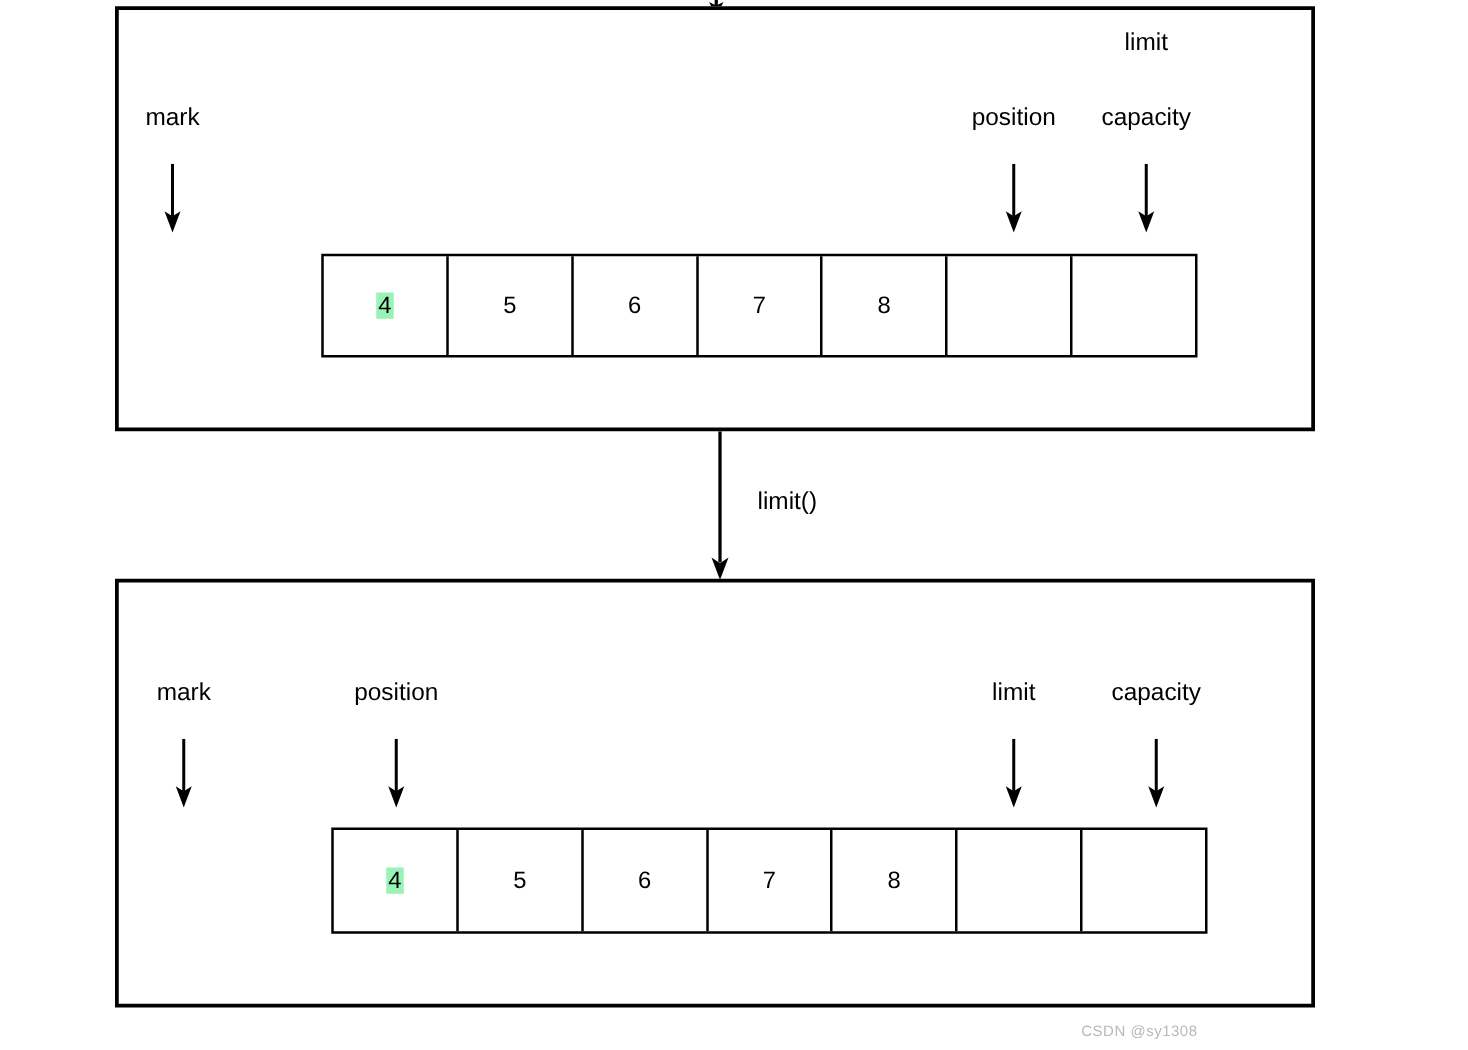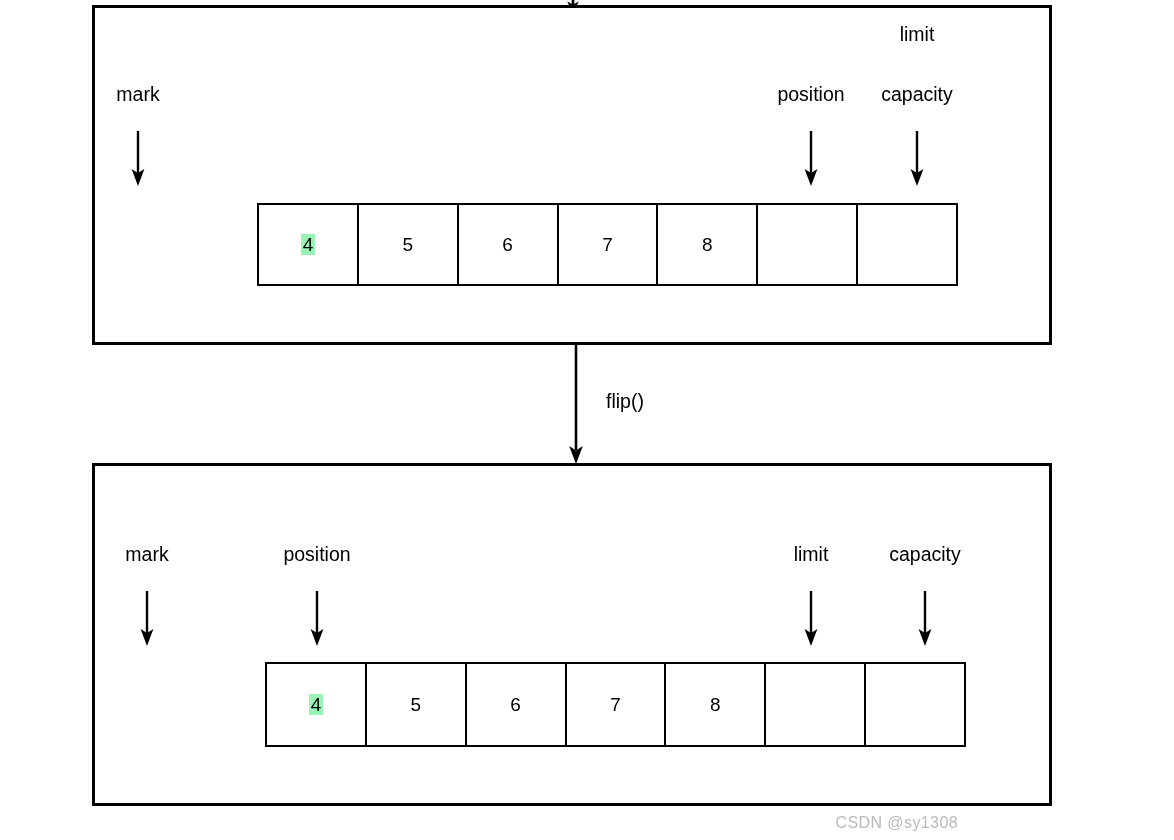--- a/index.html
+++ b/index.html
@@ -104,21 +104,21 @@
     left: 573px;
     top: -8px;
     transform: translateX(-50%);
   }
 
   
   #watermark {
     position: absolute;
     right: 10px;
     bottom: 8px;
-    font-size: 16px;
+    font-size: 12px;
     color: #b9b9b9;
     letter-spacing: 0.4px;
     white-space: nowrap;
   }
 </style>
 </head>
 <body>
 
 <div class="stage">
 
@@ -183,21 +183,21 @@
         <span class="val"></span>
       </div>
   </div>
 
   <div id="flip-connector">
     <svg width="20" height="120" viewBox="0 0 20 120">
       <line x1="10" y1="0" x2="10" y2="105" stroke="#000" stroke-width="2.6"></line>
       <polygon points="10,119 3.2,101 10,105.5 16.8,101" fill="#000"></polygon>
     </svg>
   </div>
-  <div id="flip-label">flip()</div>
+  <div id="flip-label">limit()</div>
 
   <div class="state-box" id="box-after"></div>
 
   <div class="ptr-label" style="left:147px; top:545px;">mark</div>
 
   <div class="ptr-label" style="left:317px; top:545px;">position</div>
 
   <div class="ptr-label" style="left:811px; top:545px;">limit</div>
 
   <div class="ptr-label" style="left:925px; top:545px;">capacity</div>

